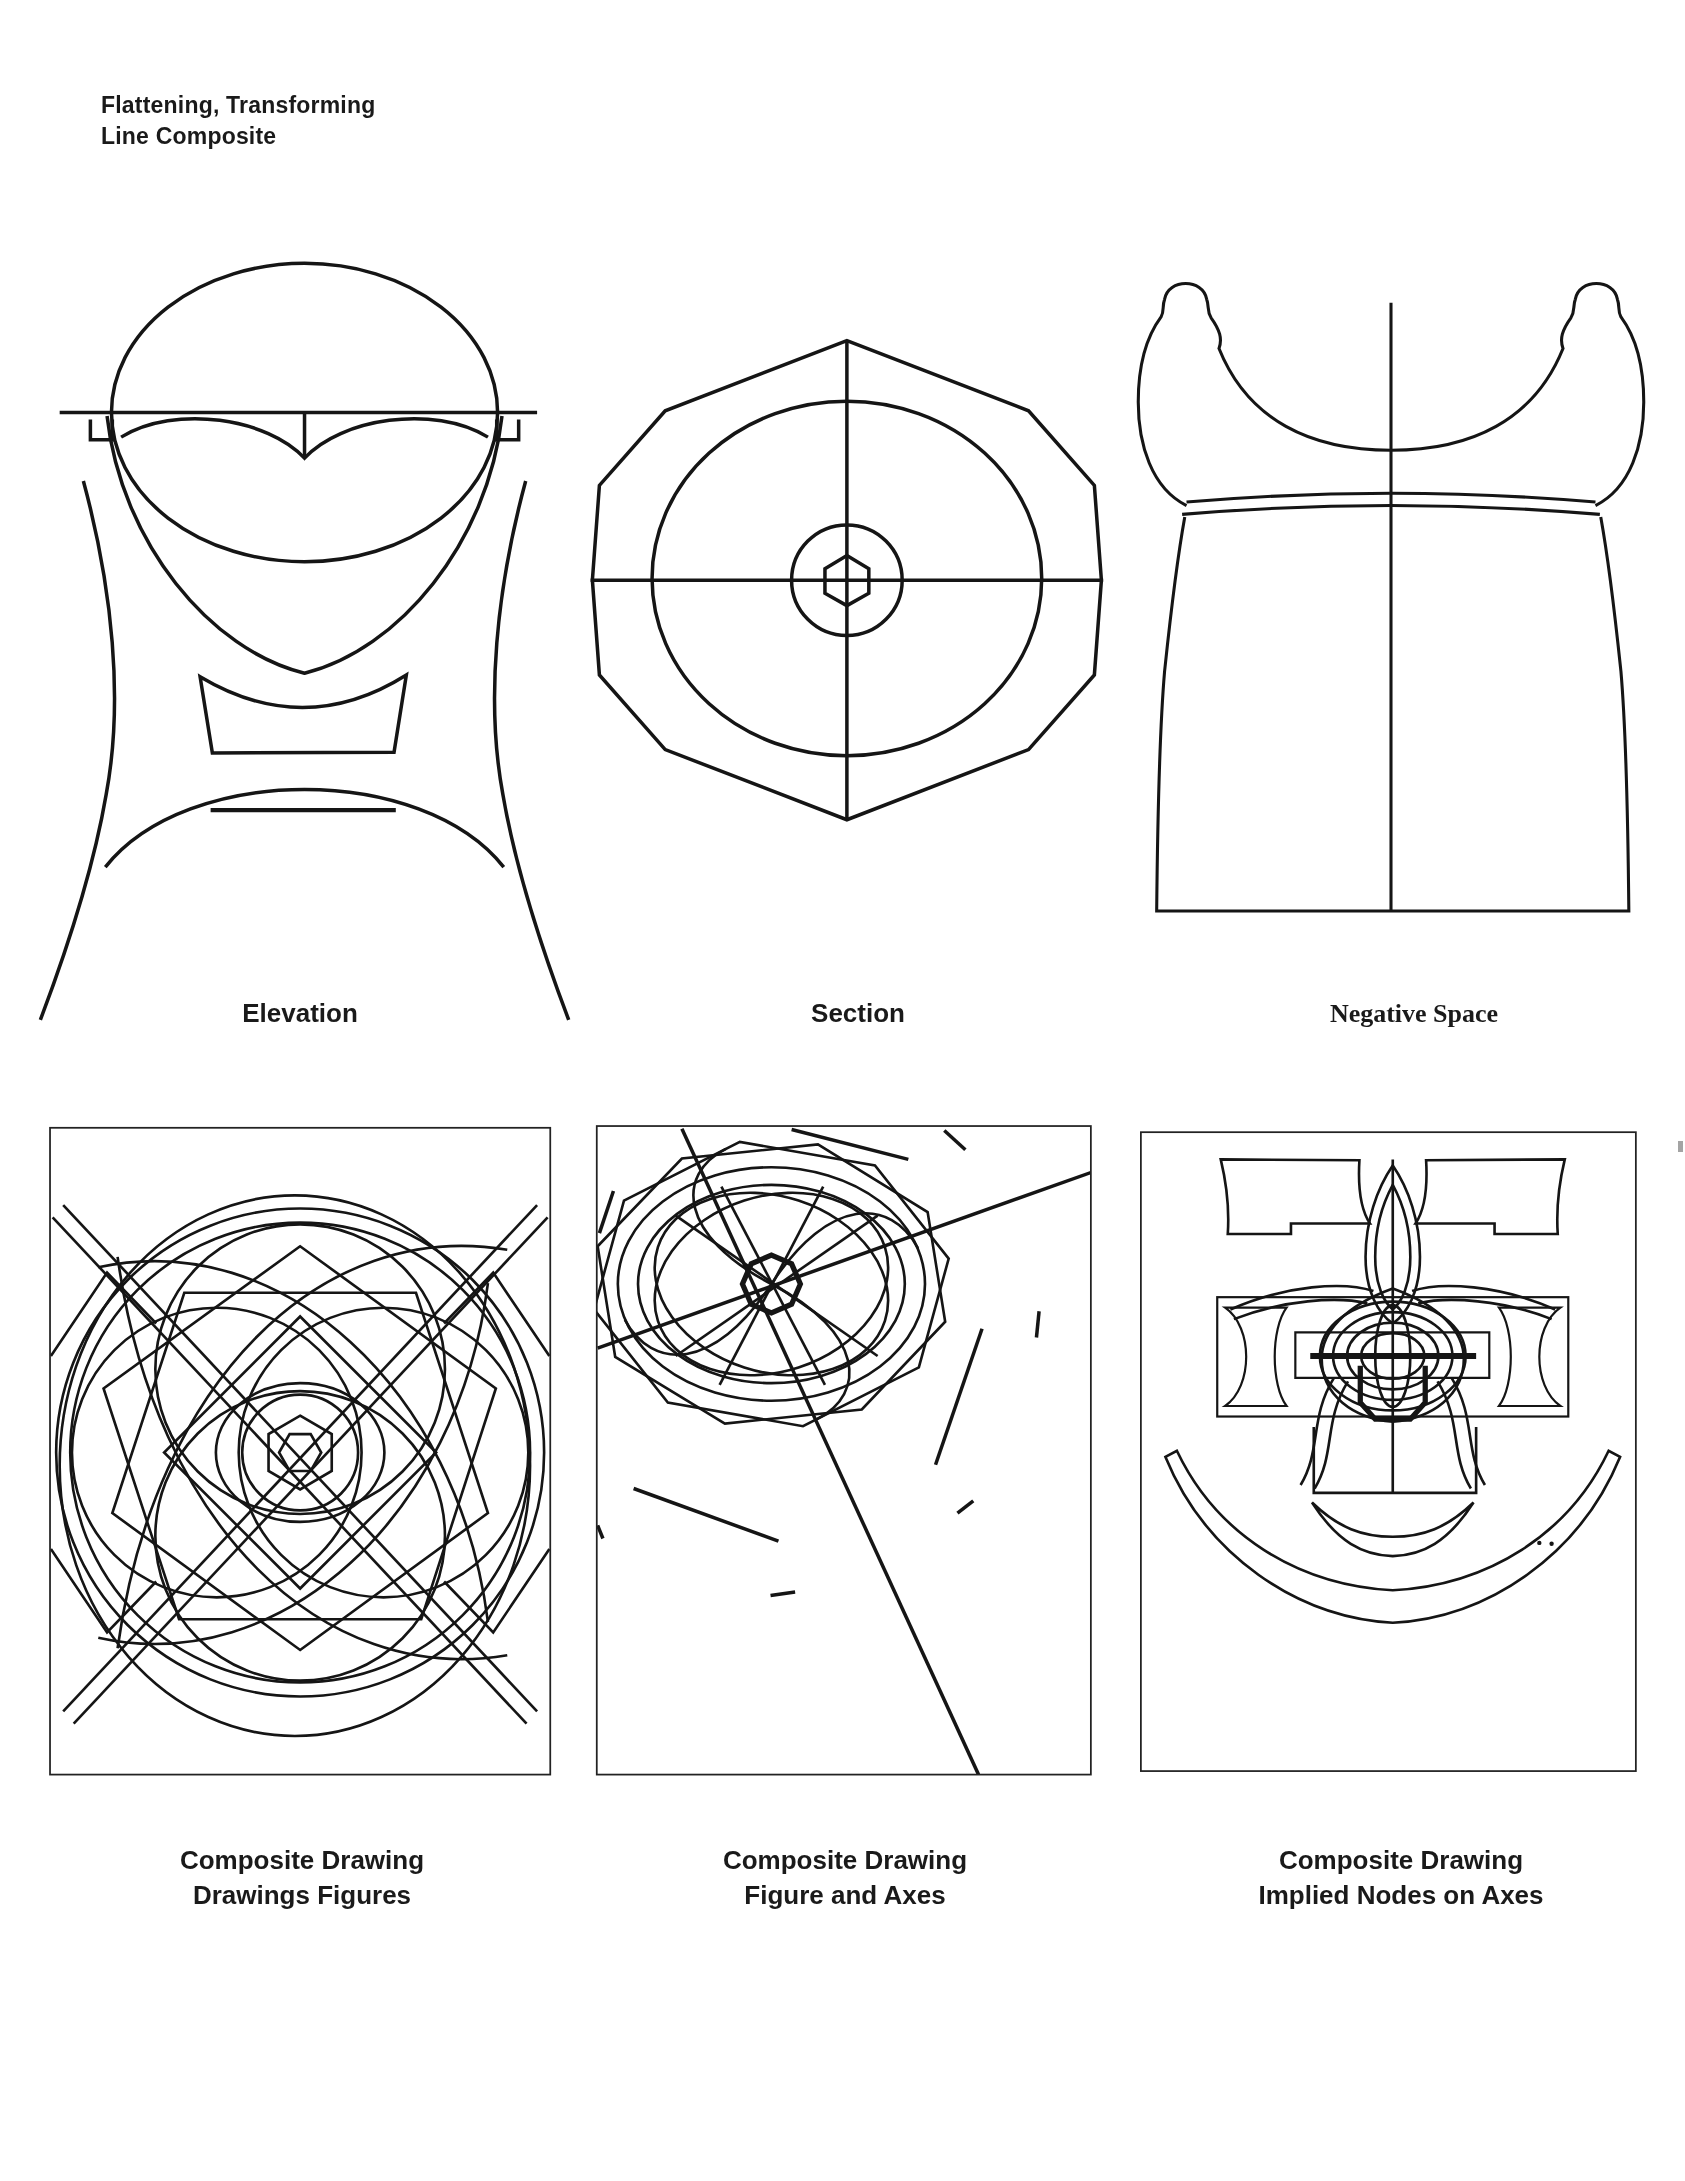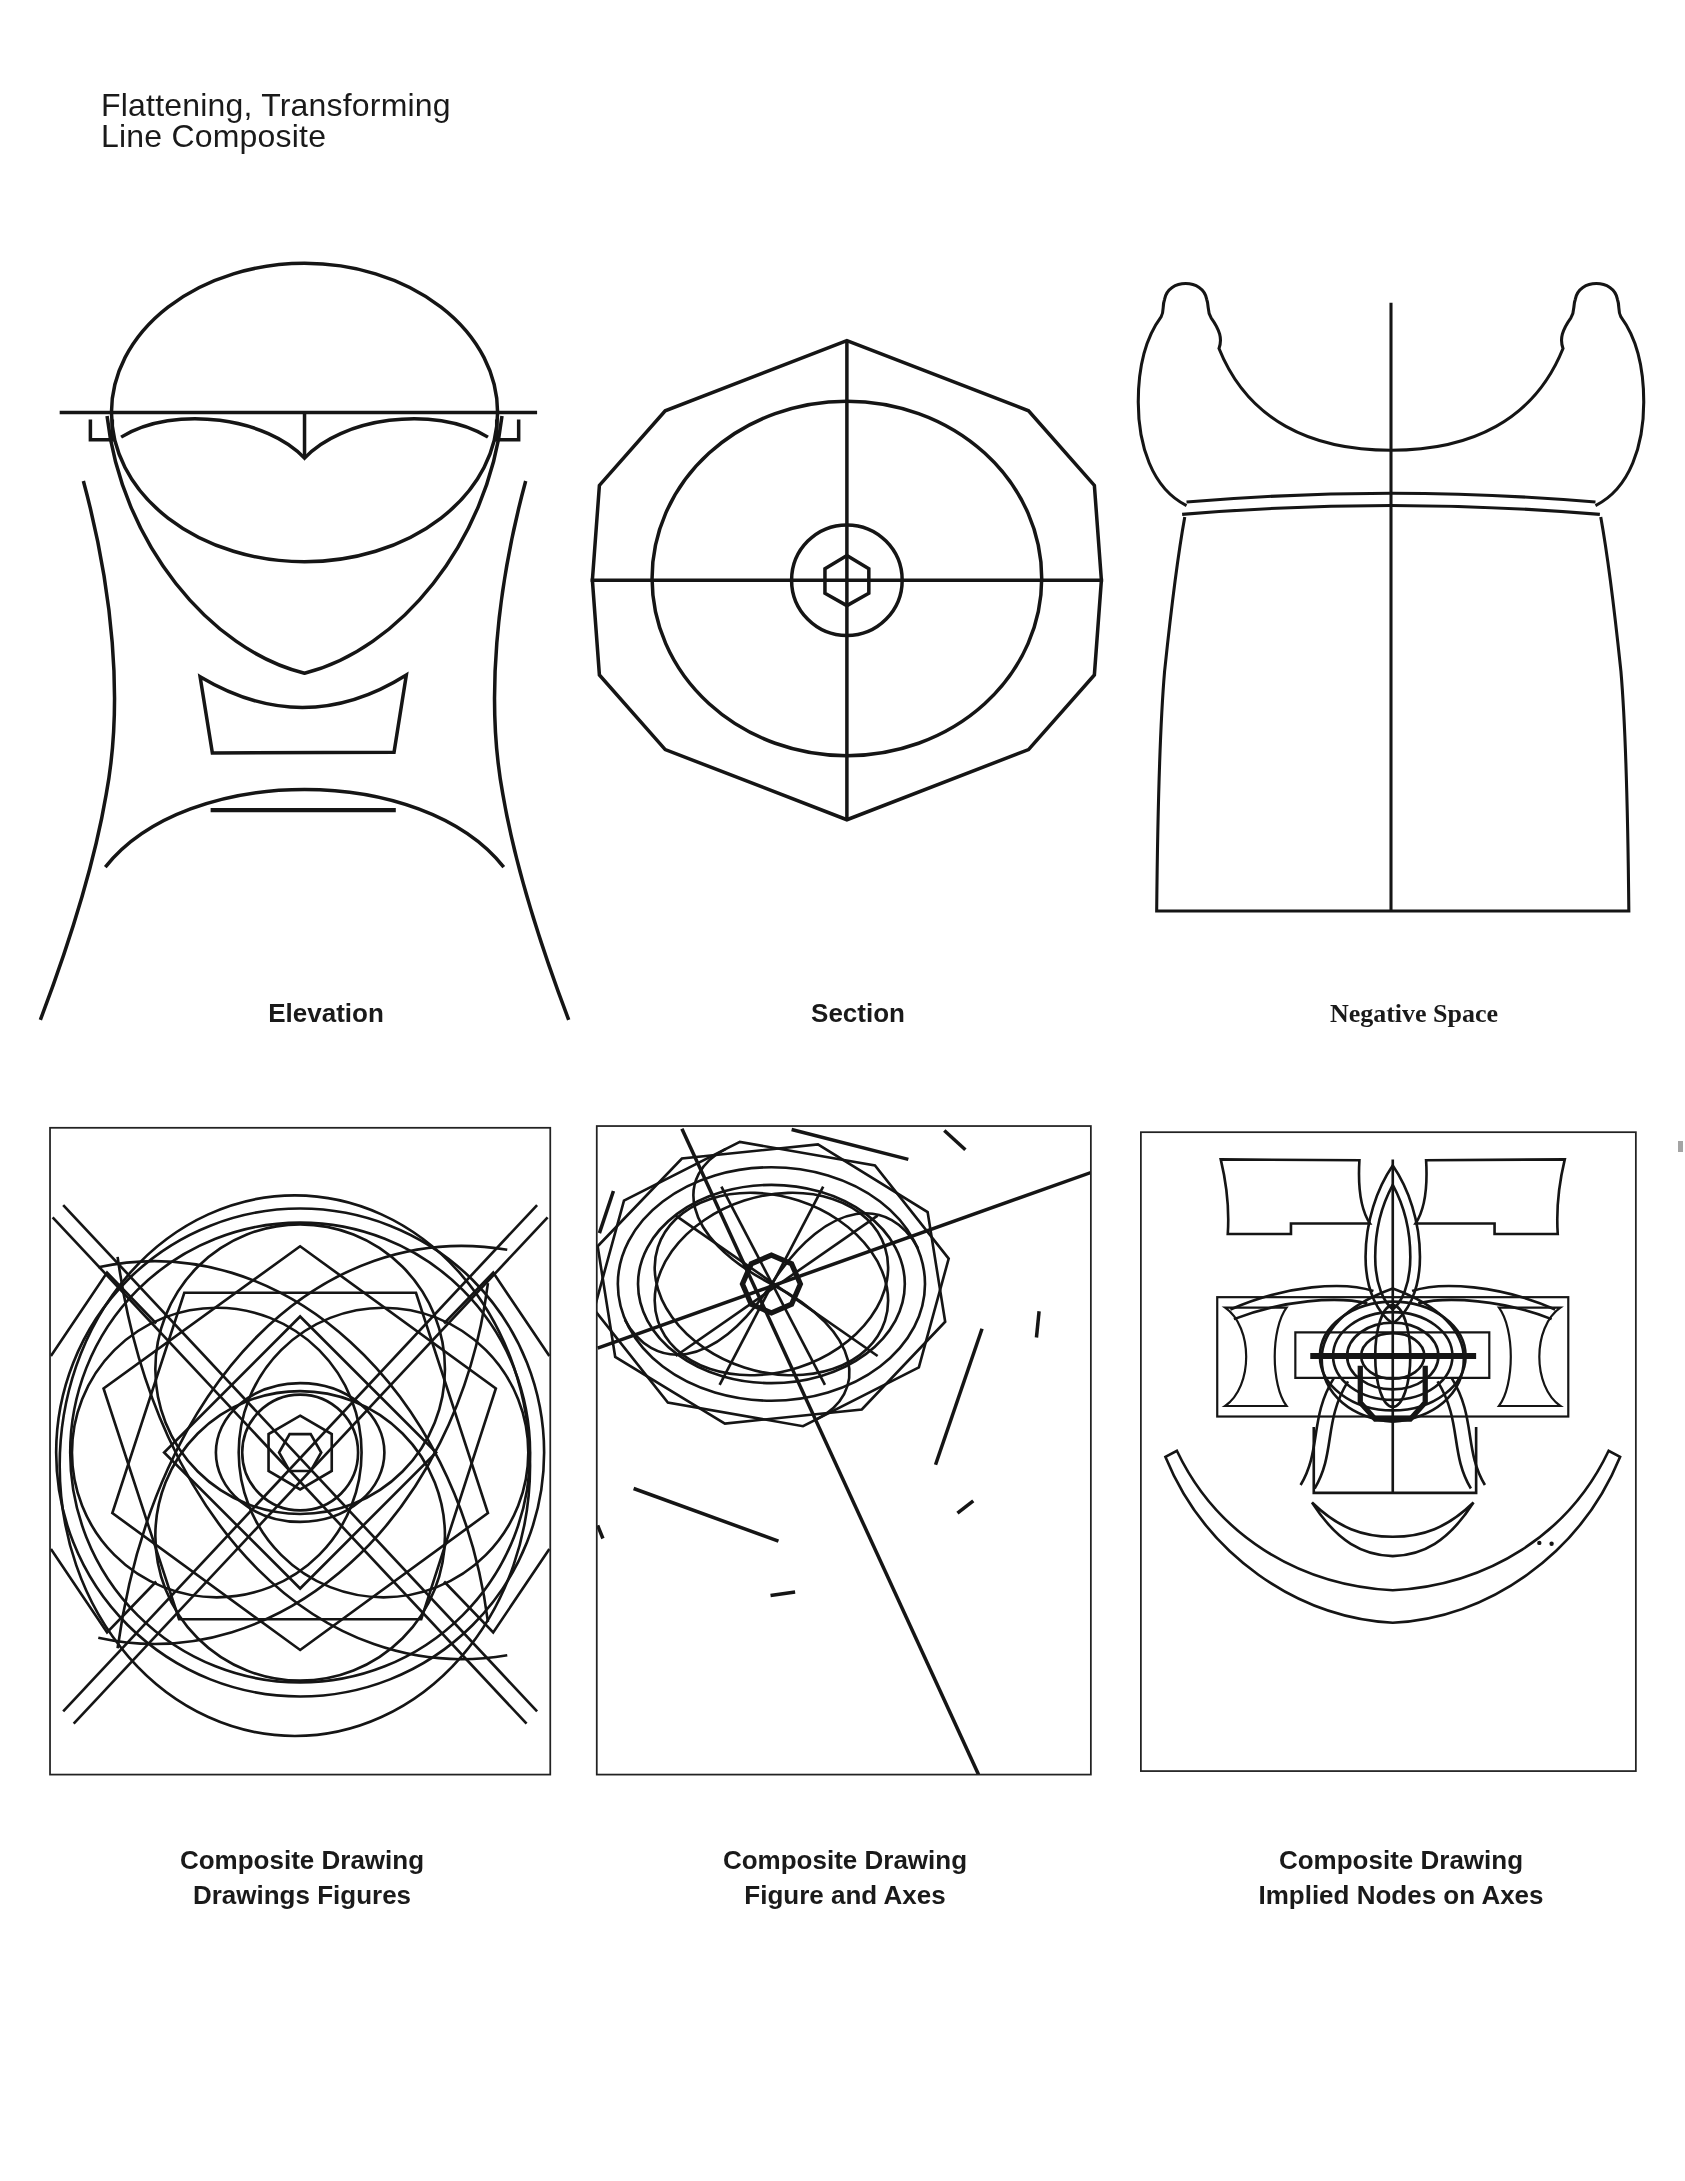--- a/index.html
+++ b/index.html
@@ -1,18 +1,18 @@
 <!DOCTYPE html>
 <html style="font-size:14px"><head>
 <meta charset="utf-8">
 <style>
   html,body{margin:0;padding:0;background:#ffffff;}
   .page{position:relative;width:1685px;height:2181px;background:#ffffff;overflow:hidden;
         font-family:"Liberation Sans", sans-serif;}
-  .page-title{position:absolute;left:101px;top:90px;font-weight:normal;font-size:32px;
+  .page-title{position:absolute;left:101px;top:90px;font-weight:bold;font-size:23px;
         line-height:31px;color:#1a1a1a;letter-spacing:0.2px;}
   .drawing-layer{position:absolute;left:0;top:0;width:1685px;height:2181px;}
   .cap{position:absolute;transform:translateX(-50%);font-weight:bold;font-size:26px;
         color:#1a1a1a;text-align:center;line-height:35px;white-space:nowrap;}
   .edge-artifact{position:absolute;left:1678px;top:1141px;width:5.3px;height:11.4px;background:#8d8d8d;opacity:.8;}
 </style>
 </head>
 <body>
 
 <div class="page">
@@ -164,21 +164,21 @@
       <path d="M1654,1570 C1682,1615 1668,1652 1692,1692"></path>
       <path d="M1638,1574 C1666,1619 1652,1656 1676,1696"></path>
       <path d="M1328,1660 C1374,1772 1478,1843 1587,1849 C1696,1843 1800,1772 1846,1660 L1833,1653 C1788,1748 1696,1806 1587,1812 C1478,1806 1386,1748 1341,1653 Z"></path>
       <path d="M1495,1712 C1524,1757 1553,1772 1587,1773 C1621,1772 1650,1757 1679,1712 C1649,1741 1621,1751 1587,1751 C1553,1751 1525,1741 1495,1712 Z"></path>
       <circle cx="1754" cy="1758" r="2.5" fill="#151515" stroke="none"></circle>
       <circle cx="1768" cy="1759" r="2.5" fill="#151515" stroke="none"></circle>
     </g>
     <rect x="1300" y="1290" width="564" height="728" fill="none" stroke="#222" stroke-width="2"></rect>
   </svg>
 
-  <div class="cap" style="left:300px;top:996px;margin-left:26px;">Elevation</div>
+  <div class="cap" style="left:300px;top:996px;">Elevation</div>
   <div class="cap" style="left:858px;top:996px;">Section</div>
   <div class="cap" style="left:1414px;top:996px;font-family:Liberation Serif, serif;">Negative Space</div>
 
   <div class="cap" style="left:302px;top:1843px;">
     <div>Composite Drawing</div>
     <div>Drawings Figures</div>
   </div>
   <div class="cap" style="left:845px;top:1843px;">
     <div>Composite Drawing</div>
     <div>Figure and Axes</div>

